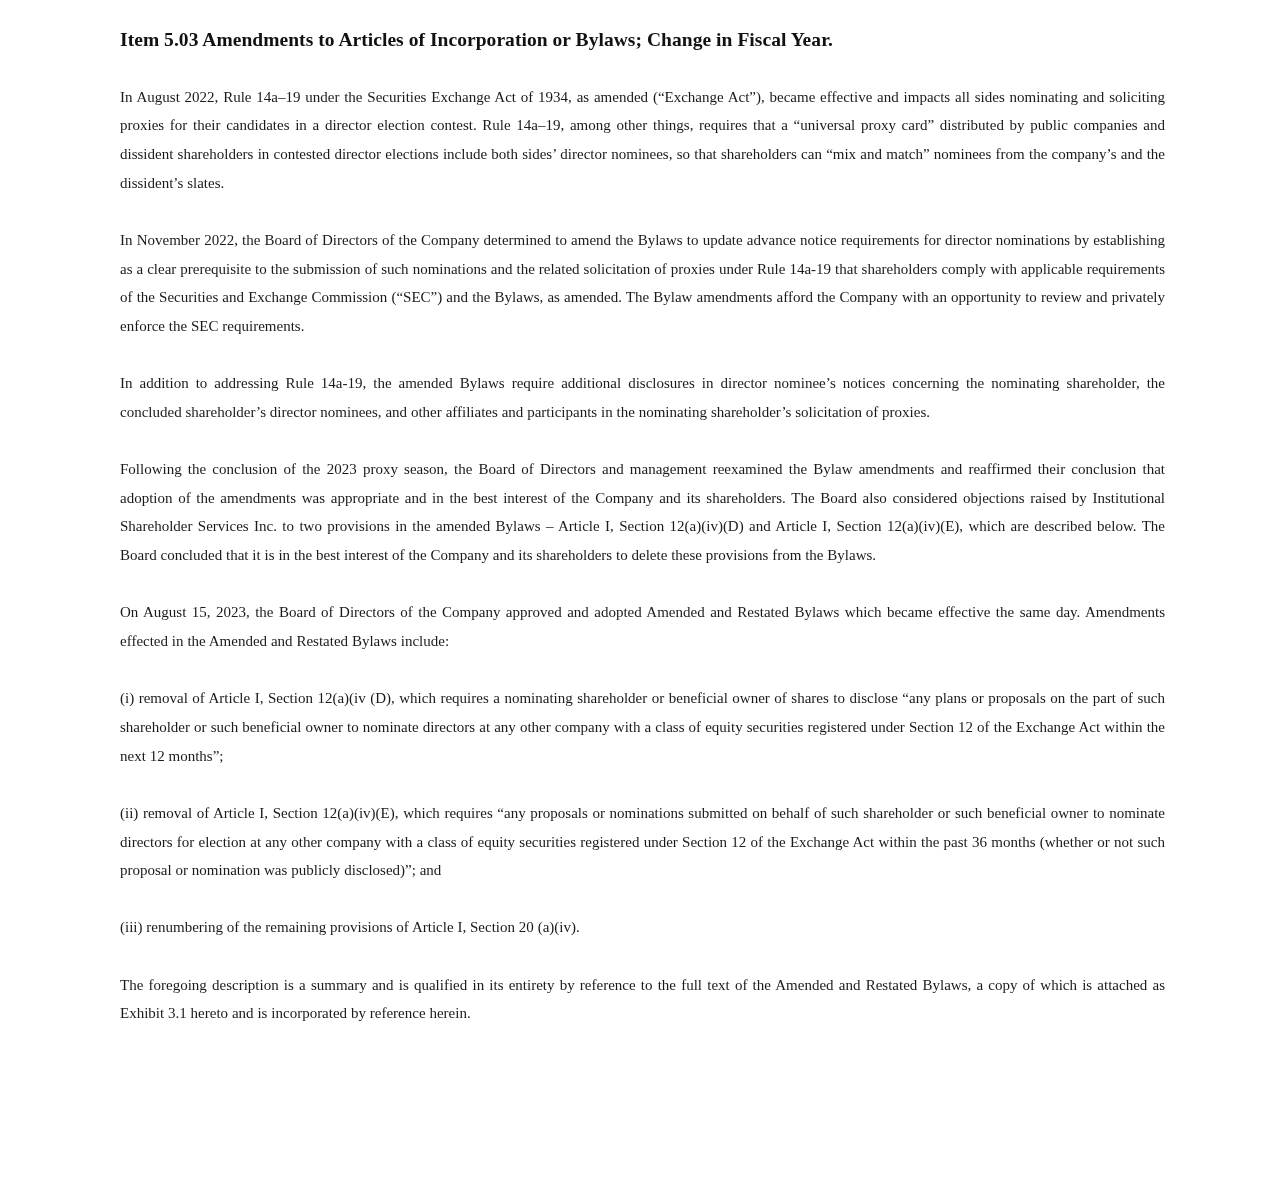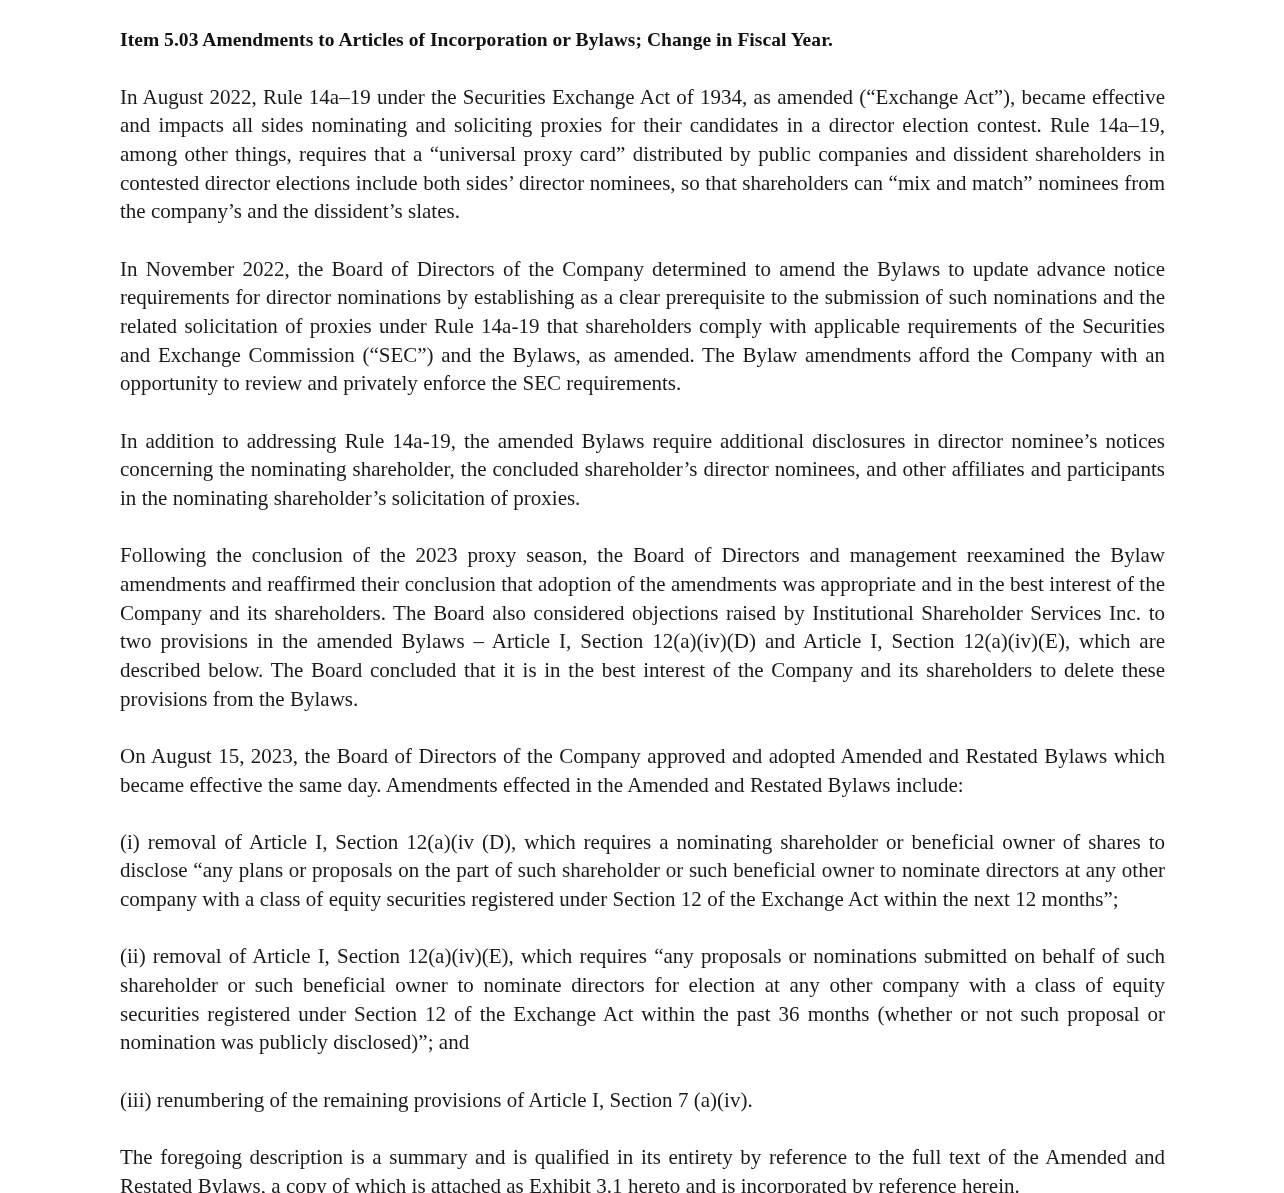--- a/index.html
+++ b/index.html
@@ -25,21 +25,21 @@
   .doc-heading {
     font-size: 19.5px;
     font-weight: bold;
     line-height: 28.5px;
     text-align: left;
     margin: 0 0 28px 0;
     letter-spacing: 0.05px;
     color: #111111;
   }
   .doc-para {
-    font-size: 21px;
+    font-size: 15px;
     line-height: 28.7px;
     text-align: justify;
     text-justify: inter-word;
     margin: 0 0 28.5px 0;
     color: #1a1a1a;
     -webkit-hyphens: none;
     hyphens: none;
     word-spacing: 0.1px;
   }
   .doc-para:last-child {
@@ -60,17 +60,17 @@
   <p class="doc-para">In addition to addressing Rule 14a-19, the amended Bylaws require additional disclosures in director nominee’s notices concerning the nominating shareholder, the concluded shareholder’s director nominees, and other affiliates and participants in the nominating shareholder’s solicitation of proxies.</p>
 
   <p class="doc-para">Following the conclusion of the 2023 proxy season, the Board of Directors and management reexamined the Bylaw amendments and reaffirmed their conclusion that adoption of the amendments was appropriate and in the best interest of the Company and its shareholders. The Board also considered objections raised by Institutional Shareholder Services Inc. to two provisions in the amended Bylaws – Article I, Section 12(a)(iv)(D) and Article I, Section 12(a)(iv)(E), which are described below. The Board concluded that it is in the best interest of the Company and its shareholders to delete these provisions from the Bylaws.</p>
 
   <p class="doc-para">On August 15, 2023, the Board of Directors of the Company approved and adopted Amended and Restated Bylaws which became effective the same day. Amendments effected in the Amended and Restated Bylaws include:</p>
 
   <p class="doc-para">(i) removal of Article I, Section 12(a)(iv (D), which requires a nominating shareholder or beneficial owner of shares to disclose “any plans or proposals on the part of such shareholder or such beneficial owner to nominate directors at any other company with a class of equity securities registered under Section 12 of the Exchange Act within the next 12 months”;</p>
 
   <p class="doc-para">(ii) removal of Article I, Section 12(a)(iv)(E), which requires “any proposals or nominations submitted on behalf of such shareholder or such beneficial owner to nominate directors for election at any other company with a class of equity securities registered under Section 12 of the Exchange Act within the past 36 months (whether or not such proposal or nomination was publicly disclosed)”; and</p>
 
-  <p class="doc-para">(iii) renumbering of the remaining provisions of Article I, Section 7 (a)(iv).</p>
+  <p class="doc-para">(iii) renumbering of the remaining provisions of Article I, Section 20 (a)(iv).</p>
 
   <p class="doc-para">The foregoing description is a summary and is qualified in its entirety by reference to the full text of the Amended and Restated Bylaws, a copy of which is attached as Exhibit 3.1 hereto and is incorporated by reference herein.</p>
 
 </div>
 
 </body></html>

